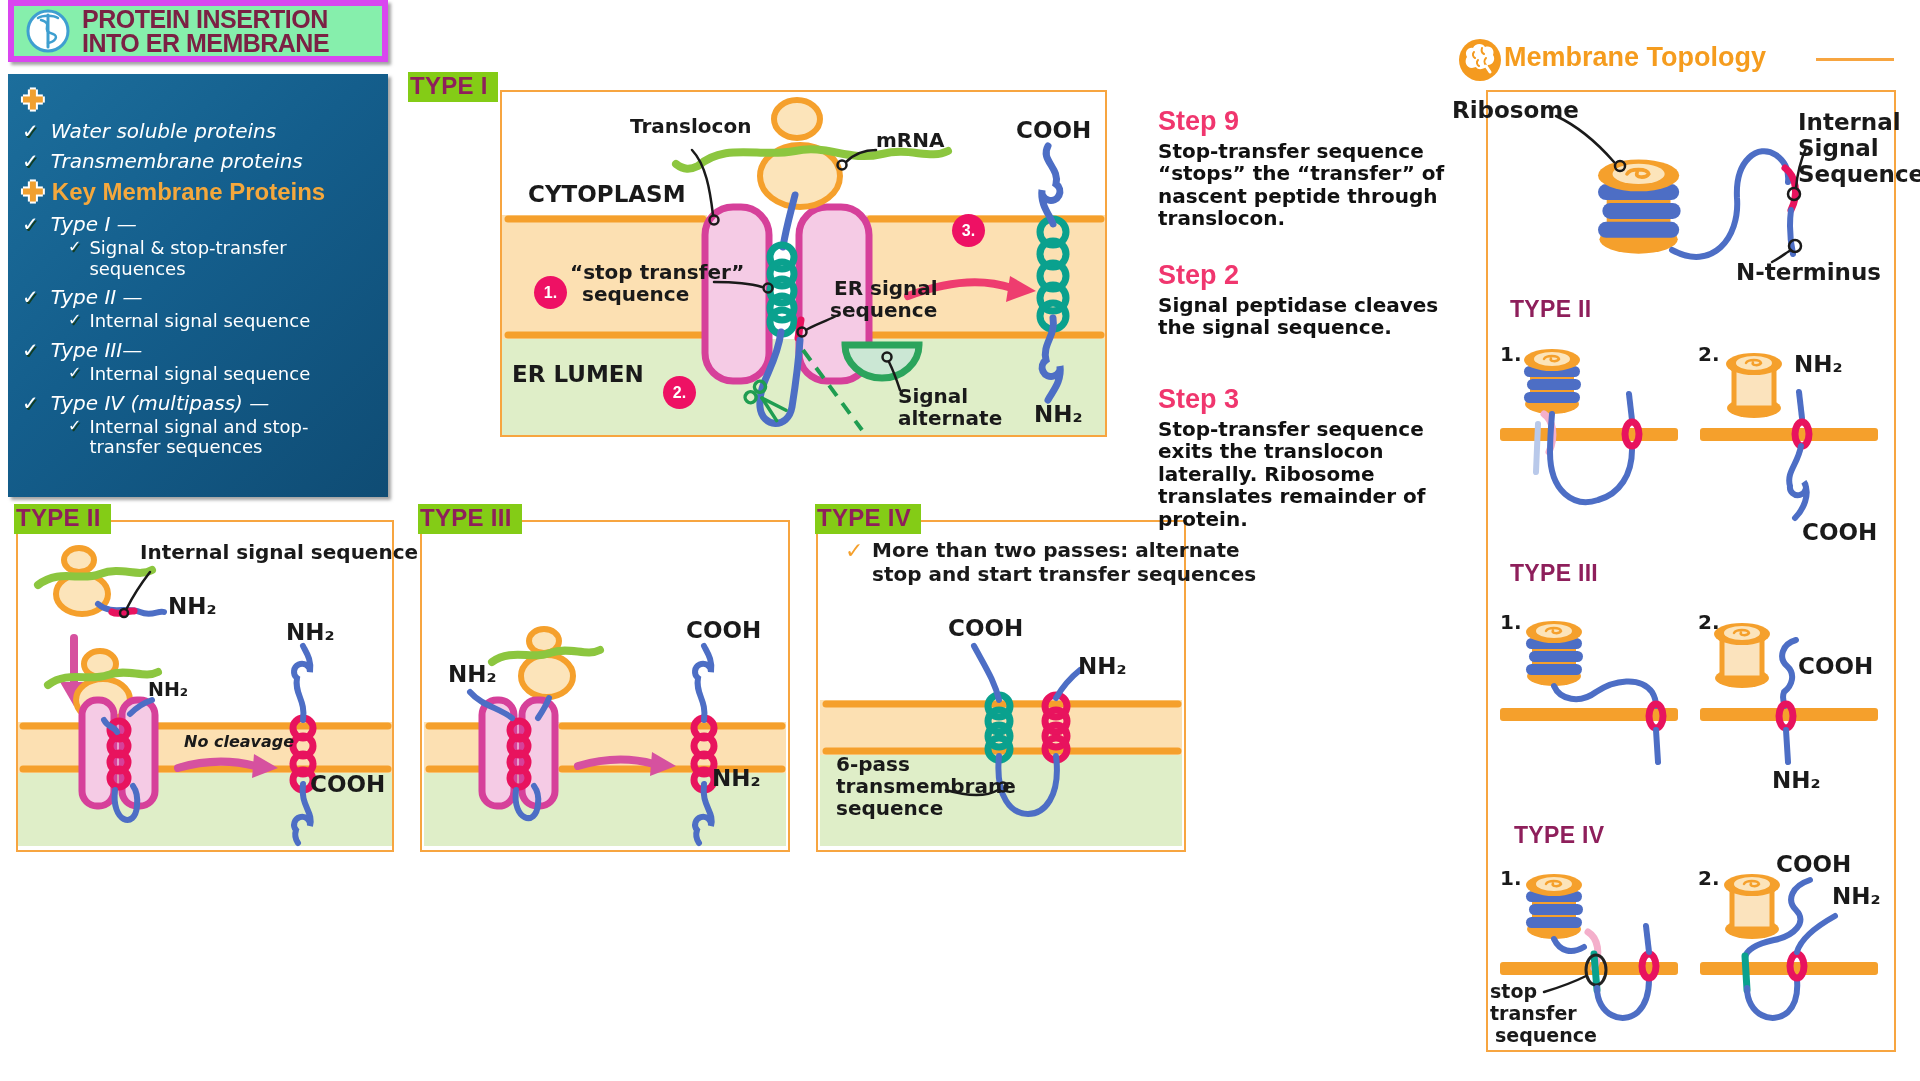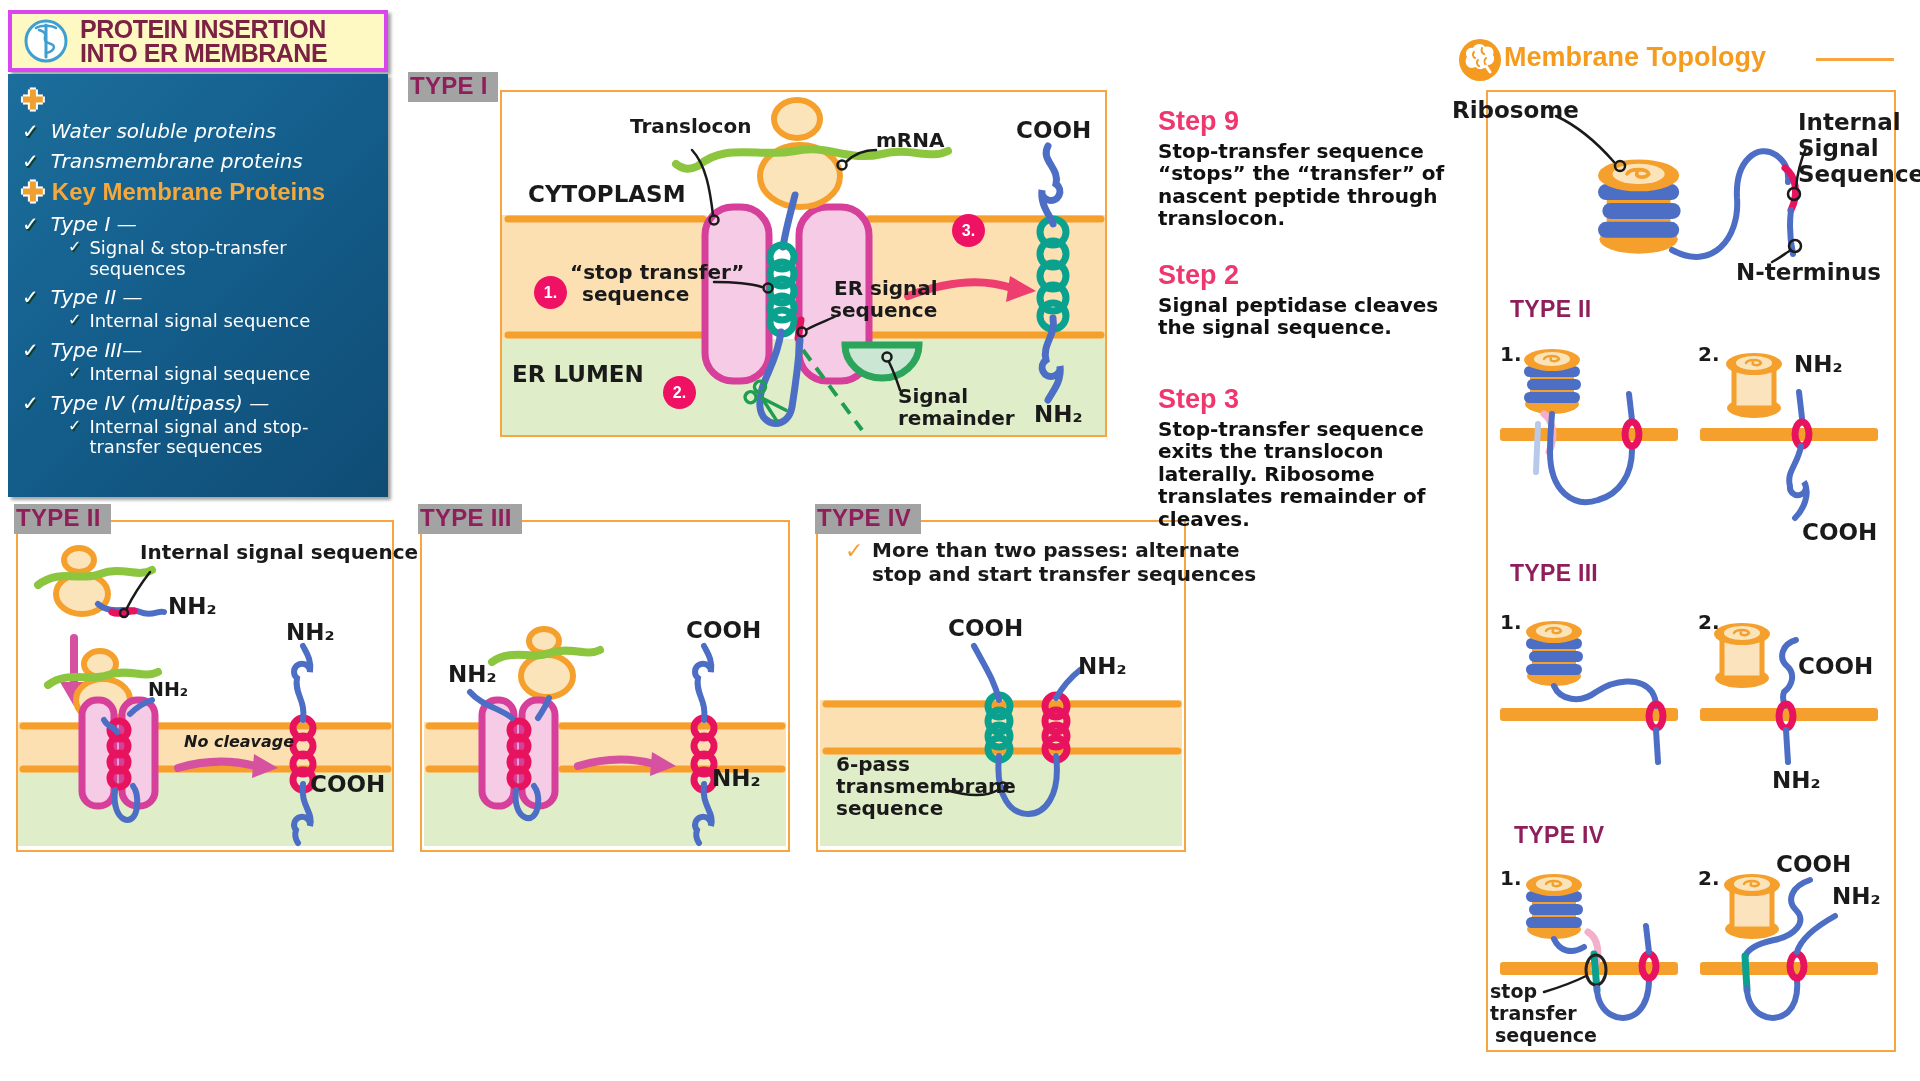--- a/index.html
+++ b/index.html
@@ -3,22 +3,22 @@
 <meta charset="utf-8">
 <style>
   html,body{margin:0;padding:0;}
   body{
     width:1920px;height:1081px;position:relative;background:#ffffff;overflow:hidden;
     font-family:"DejaVu Sans","Liberation Sans",sans-serif;
   }
   .abs{position:absolute;}
   
   .title-box{
-    position:absolute;left:8px;top:10px;width:380px;height:62px;background:#fef9c3;
-    border:4px solid #d946ef;box-shadow:3px 3px 3px rgba(90,90,90,.55);
+    position:absolute;left:8px;top:0;width:380px;height:62px;background:#86efac;
+    border:6px solid #d946ef;box-shadow:3px 3px 3px rgba(90,90,90,.55);
     display:flex;align-items:center;gap:10px;padding-left:10px;box-sizing:border-box;z-index:6;
   }
   .title-text{
     color:#7B2144;font-weight:800;font-size:25px;line-height:.96;letter-spacing:-.5px;
     font-family:"Liberation Sans",sans-serif;
   }
   
   .sidebar{
     position:absolute;left:8px;top:74px;width:380px;height:423px;box-sizing:border-box;
     background:linear-gradient(135deg,#1C6E9C 0%,#145E8C 45%,#0F4C74 100%);
@@ -30,21 +30,21 @@
     text-shadow:-2px 0 #fff,2px 0 #fff,0 -2px #fff,0 2px #fff;}
   .sb-item{color:#fff;font-style:italic;font-size:20px;display:flex;gap:12px;margin:6px 0 2px;}
   .sb-sub{color:#fff;font-size:18px;margin:1px 0 3px 46px;display:flex;gap:8px;line-height:1.15;}
   .chk{color:#fff;font-weight:700;text-shadow:1.5px 1.5px 0 #123c1f;font-style:normal;}
   .chk.small{font-size:16px;}
   
   .lbl{position:absolute;color:#1a1a1a;font-size:20px;font-weight:600;line-height:1.05;white-space:nowrap;z-index:5;}
   .lbl-big{font-size:23px;font-weight:700;}
   .lbl-sm{font-size:19px;}
   .heading-maroon{position:absolute;color:#8E1F5B;font-weight:800;font-size:24px;letter-spacing:.3px;
-    font-family:"Liberation Sans",sans-serif;background:#a3a3a3;padding:0 10px 2px 2px;z-index:5;white-space:nowrap;}
+    font-family:"Liberation Sans",sans-serif;background:#84cc16;padding:0 10px 2px 2px;z-index:5;white-space:nowrap;}
   .heading-maroon.sub{background:transparent;font-size:23px;padding:0;}
   .num-lbl{position:absolute;color:#1a1a1a;font-weight:700;font-size:20px;z-index:5;}
   .panel-box{position:absolute;border:2.5px solid #F7A540;box-sizing:border-box;background:transparent;z-index:1;}
   .badge{position:absolute;width:33px;height:33px;border-radius:50%;background:#EE1164;color:#fff;
     font-weight:700;font-size:16px;display:flex;align-items:center;justify-content:center;z-index:5;
     font-family:"Liberation Sans",sans-serif;}
   .step-title{position:absolute;color:#F0366E;font-size:27px;font-weight:800;z-index:5;
     font-family:"Liberation Sans",sans-serif;}
   .step-body{position:absolute;font-size:20px;font-weight:600;line-height:1.12;color:#111;z-index:5;}
   .topo-heading{position:absolute;color:#F59C1E;font-weight:800;font-size:27px;z-index:6;
@@ -379,31 +379,31 @@
 <div class="lbl" style="left:876px;top:130px">mRNA</div>
 <div class="lbl lbl-big" style="left:528px;top:182px">CYTOPLASM</div>
 <div class="lbl lbl-big" style="left:512px;top:362px">ER LUMEN</div>
 <div class="lbl lbl-big" style="left:1016px;top:118px">COOH</div>
 <div class="lbl lbl-big" style="left:1034px;top:402px">NH₂</div>
 <div class="lbl" style="left:570px;top:262px">“stop transfer”</div>
 <div class="lbl" style="left:582px;top:284px">sequence</div>
 <div class="lbl" style="left:834px;top:278px">ER signal</div>
 <div class="lbl" style="left:830px;top:300px">sequence</div>
 <div class="lbl" style="left:898px;top:386px">Signal</div>
-<div class="lbl" style="left:898px;top:408px">remainder</div>
+<div class="lbl" style="left:898px;top:408px">alternate</div>
 <div class="badge" style="left:534px;top:276px">1.</div>
 <div class="badge" style="left:663px;top:376px">2.</div>
 <div class="badge" style="left:952px;top:214px">3.</div>
 
 <div class="step-title" style="left:1158px;top:106px">Step 9</div>
 <div class="step-body" style="left:1158px;top:140px;width:300px">Stop-transfer sequence “stops” the “transfer” of nascent peptide through translocon.</div>
 <div class="step-title" style="left:1158px;top:260px">Step 2</div>
 <div class="step-body" style="left:1158px;top:294px;width:300px">Signal peptidase cleaves the signal sequence.</div>
 <div class="step-title" style="left:1158px;top:384px">Step 3</div>
-<div class="step-body" style="left:1158px;top:418px;width:310px">Stop-transfer sequence exits the translocon laterally. Ribosome translates remainder of cleaves.</div>
+<div class="step-body" style="left:1158px;top:418px;width:310px">Stop-transfer sequence exits the translocon laterally. Ribosome translates remainder of protein.</div>
 
 <div class="heading-maroon" style="left:14px;top:504px">TYPE II</div>
 <div class="lbl" style="left:140px;top:542px">Internal signal sequence</div>
 <div class="lbl lbl-big" style="left:168px;top:594px">NH₂</div>
 <div class="lbl lbl-sm" style="left:148px;top:680px">NH₂</div>
 <div class="lbl lbl-big" style="left:286px;top:620px">NH₂</div>
 <div class="lbl italic" style="left:184px;top:734px;font-size:16px">No cleavage</div>
 <div class="lbl lbl-big" style="left:310px;top:772px">COOH</div>
 
 <div class="heading-maroon" style="left:418px;top:504px">TYPE III</div>

